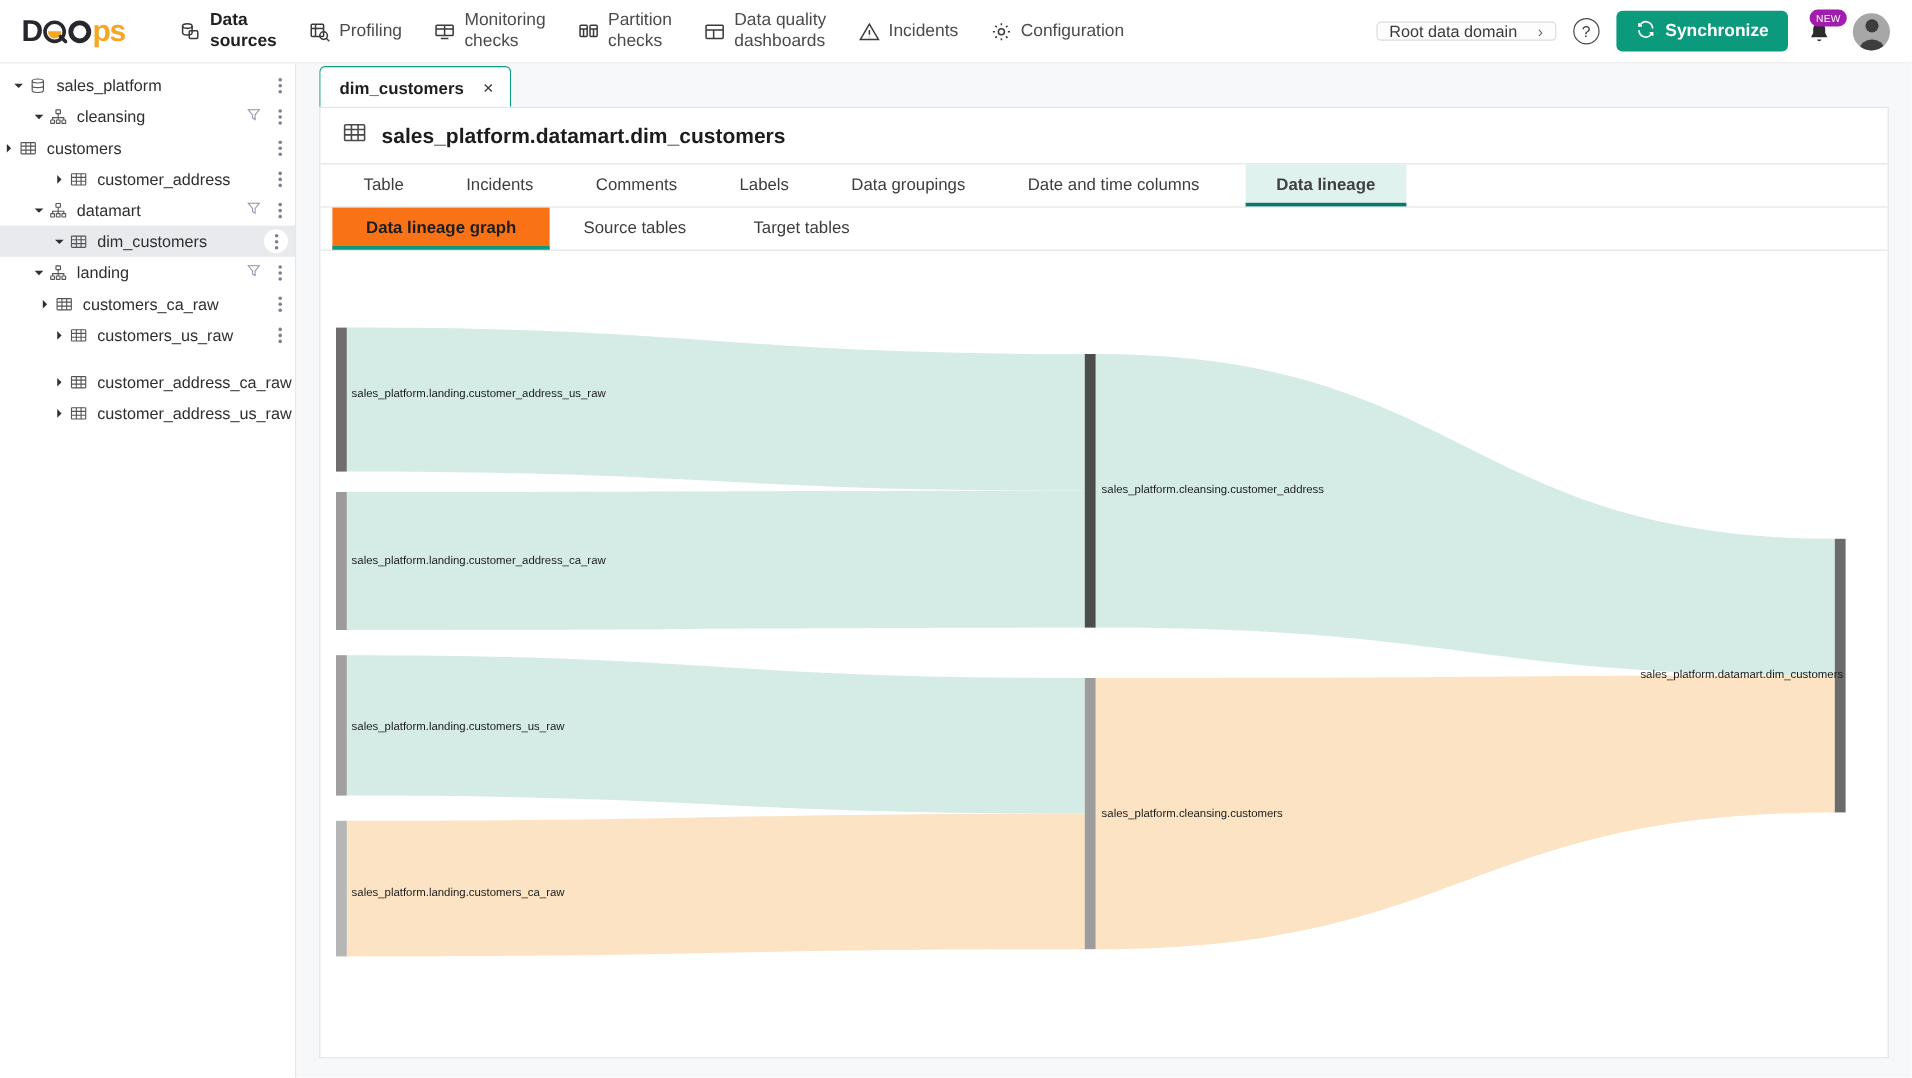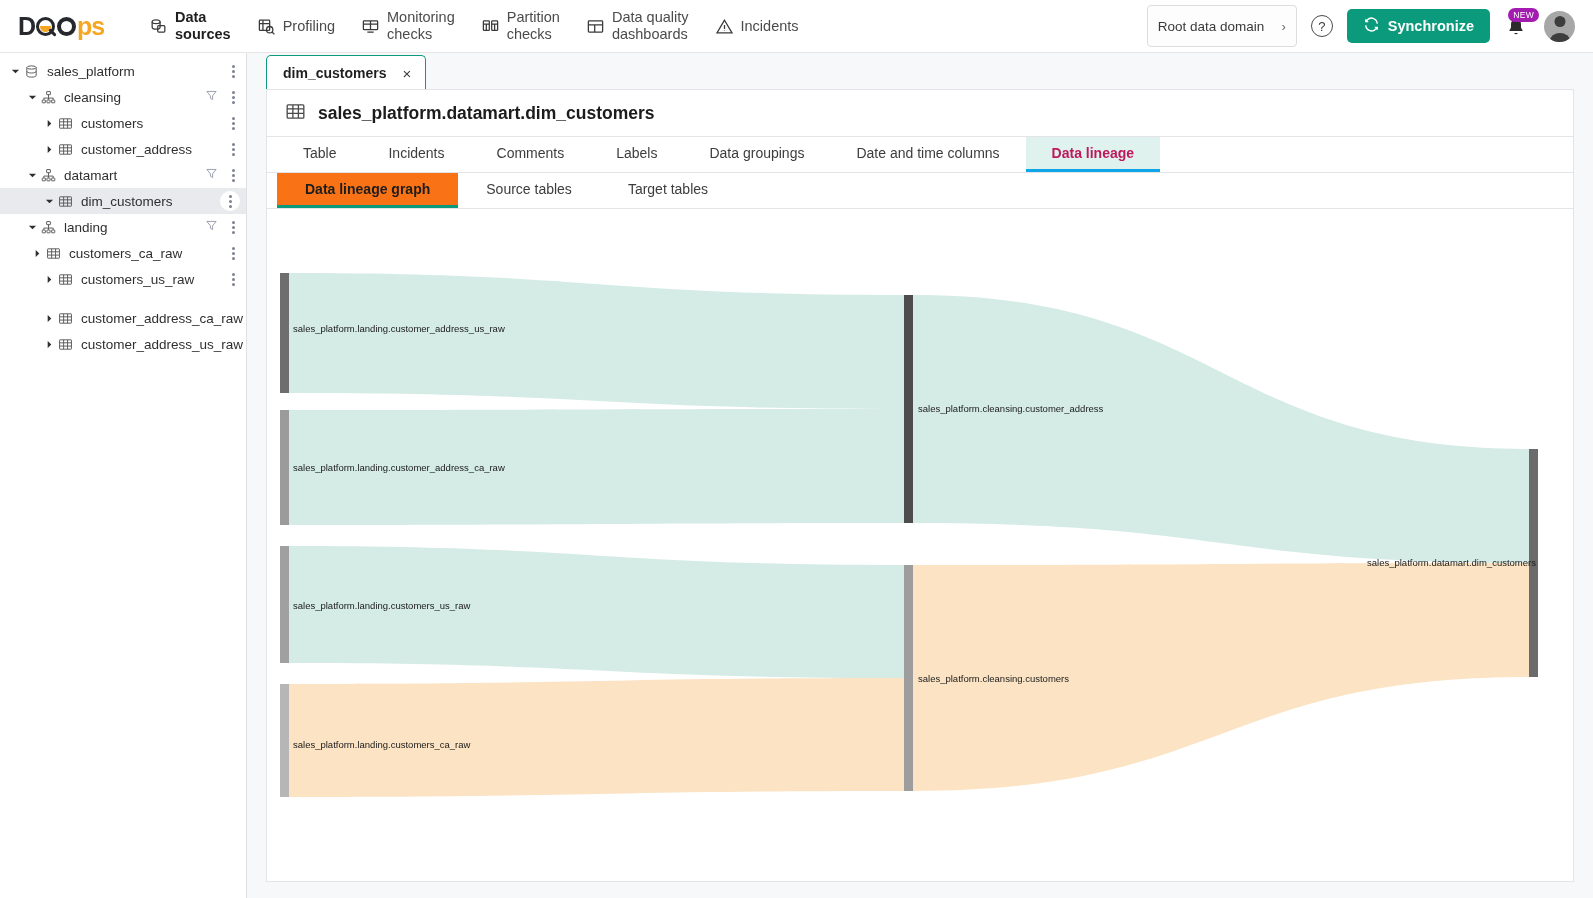--- a/index.html
+++ b/index.html
@@ -48,21 +48,21 @@
     color: #4b4b4b; font-size: 14.5px; line-height: 1.15;
   }
   .navitem .lbl { white-space: pre-line; }
   .navitem.strong .lbl { font-weight: bold; color: #1f1f1f; }
   .navicon { width: 19px; height: 19px; flex: 0 0 19px; color:#3a3a3a; }
   .navicon svg { display:block; width:19px; height:19px; }
 
   .topright { margin-left: auto; display: flex; align-items: center; gap: 14px; padding-right: 18px; }
   .domain-select {
     display: flex; align-items: center; justify-content: space-between;
-    width: 150px; height: 42px; padding: 0 10px;
+    width: 150px; height: 16px; padding: 0 10px;
     border: 1px solid #dcdcdc; border-radius: 4px;
     font-size: 13.5px; color: #3a3a3a; background: #fdfdfd; cursor: pointer;
   }
   .domain-select .chev { color:#6b6b6b; font-size: 13px; }
   .help-icon {
     width: 22px; height: 22px; border-radius: 50%; border: 1.6px solid #4a4a4a;
     display:flex; align-items:center; justify-content:center;
     font-size: 13px; color:#3a3a3a; cursor:pointer;
   }
   .sync-btn {
@@ -153,22 +153,22 @@
   .tabs-main {
     height: 36px; display: flex; align-items: stretch;
     border-bottom: 1px solid #e2e4e8; padding-left: 10px;
   }
   .tabs-main .tb {
     display:flex; align-items:center; padding: 0 26px;
     font-size: 14px; color: #3d3d3d; cursor: pointer;
     border-bottom: 3px solid transparent;
   }
   .tabs-main .tb.active {
-    background: #e0f2ed; border-bottom: 3px solid #0ea5e9;
-    font-weight: bold; color: #be185d;
+    background: #e0f2ed; border-bottom: 3px solid #0f766e;
+    font-weight: bold; color: #404040; margin-left: 12px;
   }
 
   .tabs-sub {
     height: 36px; display: flex; align-items: stretch;
     border-bottom: 1px solid #e2e4e8; padding-left: 10px;
   }
   .tabs-sub .sb {
     display:flex; align-items:center; padding: 0 28px;
     font-size: 14px; color: #3d3d3d; cursor: pointer;
     border-bottom: 3px solid transparent;
@@ -263,20 +263,29 @@
     <div class="navitem">
       <span class="navicon">
         <svg viewBox="0 0 24 24" fill="none" stroke="currentColor" stroke-width="1.6">
           <path d="M12 4L2.5 20h19L12 4z"></path>
             <path d="M12 10v5M12 17.2v.6"></path>
         </svg>
       </span>
       <span class="lbl">Incidents</span>
     </div>
 
+    <div class="navitem">
+      <span class="navicon">
+        <svg viewBox="0 0 24 24" fill="none" stroke="currentColor" stroke-width="1.6">
+          <circle cx="12" cy="12" r="3.2"></circle>
+          <path d="M12 3v2.2M12 18.8V21M3 12h2.2M18.8 12H21M5.6 5.6l1.6 1.6M16.8 16.8l1.6 1.6M18.4 5.6l-1.6 1.6M7.2 16.8l-1.6 1.6"></path>
+        </svg>
+      </span>
+      <span class="lbl">Configuration</span>
+    </div>
   </div>
 
   <div class="topright">
     <div class="domain-select">
       <span>Root data domain</span>
       <span class="chev">›</span>
     </div>
     <div class="help-icon">
       <span>?</span>
     </div>
@@ -347,21 +356,21 @@
           <span class="funnel"><svg viewBox="0 0 24 24" width="13" height="13" fill="none" stroke="currentColor" stroke-width="1.6">
               <path d="M3.5 4.5h17l-6.5 8v7l-4-2.5v-4.5z"></path>
             </svg></span>
           <span class="kebab">
             <i></i>
             <i></i>
             <i></i>
           </span>
         </span>
       </div>
-      <div class="tree-row" style="padding-left: 42px; text-align: center;">
+      <div class="tree-row" style=" text-align: center;">
         <span class="tw">
           <svg viewBox="0 0 10 10" width="9" height="9">
             <path d="M3 1l4 4-4 4z" fill="#2f2f2f"></path>
           </svg>
         </span>
         <span class="ticon">
           <svg viewBox="0 0 24 24" width="15" height="15" fill="none" stroke="#555" stroke-width="1.5">
             <rect x="2.5" y="4.5" width="19" height="15" rx=".8"></rect>
             <path d="M2.5 9.3h19M2.5 14.5h19M9 4.5v15M15.3 4.5v15"></path>
           </svg>

